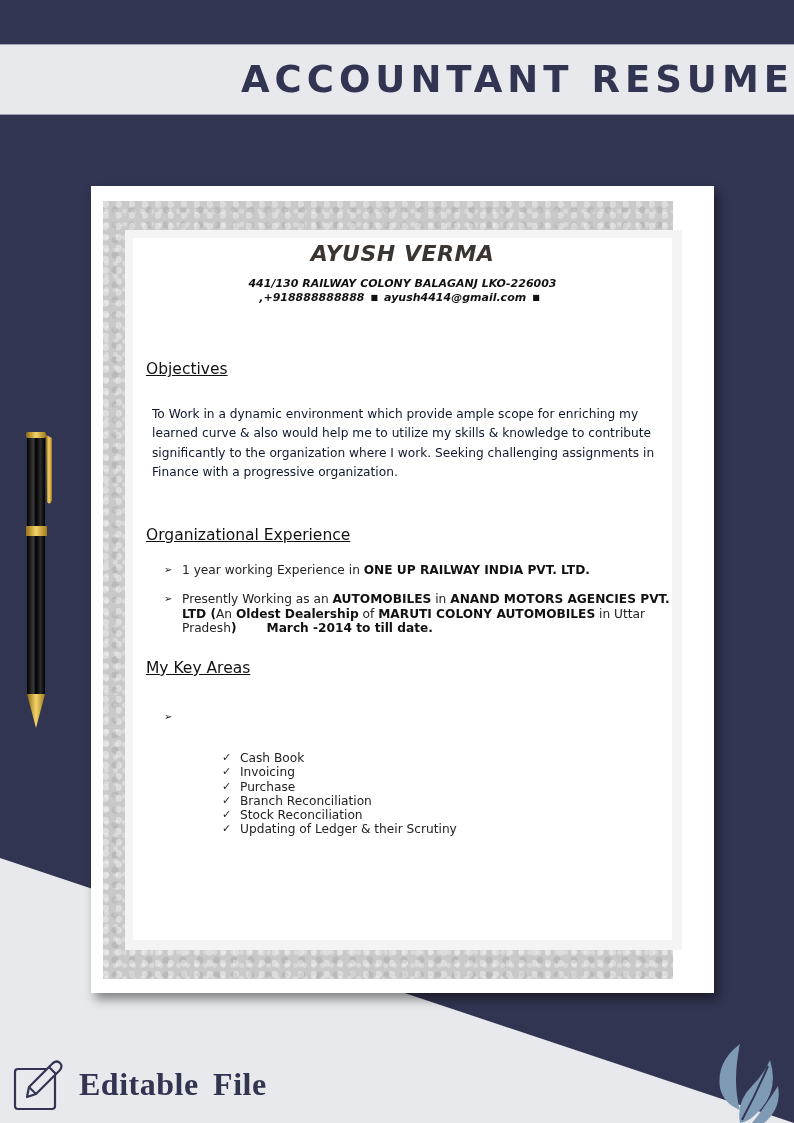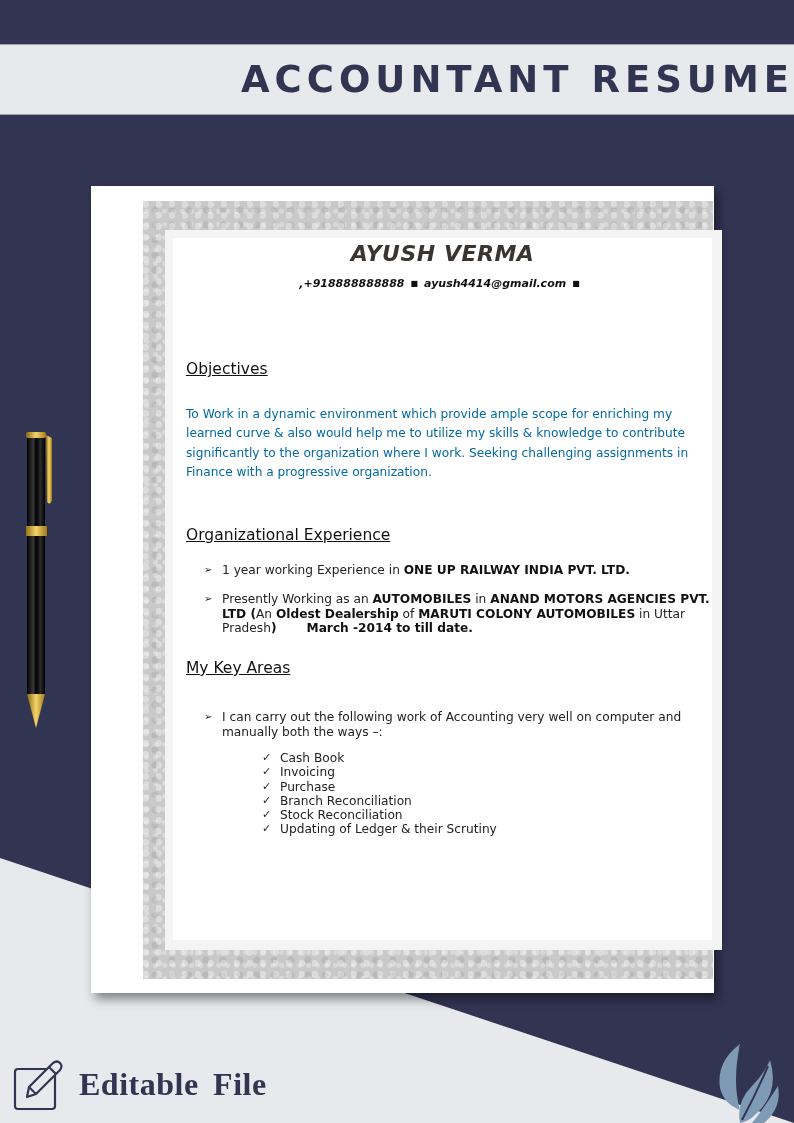--- a/index.html
+++ b/index.html
@@ -32,21 +32,20 @@
     box-shadow: 4px 6px 10px rgba(0,0,0,0.45);
   }
   .frame {
     position: absolute; left: 12px; top: 15px; width: 570px; height: 778px;
     background: #c9c9c9;
     background-image:
       radial-gradient(circle at 20% 30%, rgba(255,255,255,0.35) 0 3px, transparent 4px),
       radial-gradient(circle at 70% 60%, rgba(150,150,150,0.3) 0 3px, transparent 4px),
       radial-gradient(circle at 40% 80%, rgba(255,255,255,0.3) 0 2px, transparent 3px);
     background-size: 13px 11px, 17px 15px, 9px 13px;
-    margin-left: 40px;
   }
   .frame-inner {
     position: absolute; left: 22px; top: 29px; width: 557px; height: 720px;
     background: #f4f4f4;
   }
   .content {
     position: absolute; left: 8px; top: 8px; width: 539px; height: 702px;
     background: #ffffff; color: #111;
   }
   .name {
@@ -57,22 +56,22 @@
   .addr {
     position: absolute; left: 0; top: 39px; width: 100%; text-align: center;
     font-size: 11px; font-weight: bold; font-style: italic; line-height: 14px;
   }
   .sq { font-size: 8px; margin: 0 6px; vertical-align: 1px; font-style: normal; }
   .h {
     position: absolute; left: 13px; font-size: 15.5px; font-weight: normal;
     text-decoration: underline; color: #111;
   }
   .para {
-    position: absolute; left: 13px; width: 520px; font-size: 12.2px; line-height: 19.3px;
-    color: #0369a1;
+    position: absolute; left: 19px; width: 520px; font-size: 12.2px; line-height: 19.3px;
+    color: #0f172a;
   }
   .bullet {
     position: absolute; left: 31px; width: 490px; font-size: 12.2px; line-height: 14.5px;
     color: #222; padding-left: 18px;
   }
   .bullet .arrow { position: absolute; left: 0; top: 0; font-size: 10px; }
   .bullet b { color: #111; }
   .checks { position: absolute; left: 89px; top: 513px; font-size: 12.2px; line-height: 14.3px; color: #222; }
   .check-item { padding-left: 18px; position: relative; }
   .check-item .ck { position: absolute; left: 0; top: 0; font-size: 11px; }
@@ -117,20 +116,21 @@
   <rect x="1" y="106" width="18" height="158" fill="url(#black)"></rect>
   <path d="M1 264 L19 264 L10 298 Z" fill="url(#gold)"></path>
 </svg>
 
 <div class="page">
   <div class="frame">
     <div class="frame-inner">
       <div class="content">
         <div class="name">AYUSH VERMA</div>
         <div class="addr">
+          <div>441/130 RAILWAY COLONY BALAGANJ LKO-226003</div>
           <div>
             <span>,+918888888888</span><span class="sq">■</span><span>ayush4414@gmail.com</span><span class="sq">■</span>
           </div>
         </div>
 
         <div class="h" style="top:122px">Objectives</div>
         <div class="para" style="top:167px">To Work in a dynamic environment which provide ample scope for enriching my learned curve  &amp; also would help me to utilize my skills &amp;  knowledge  to contribute significantly  to the organization where I work. Seeking challenging assignments in Finance with a progressive organization.</div>
 
         <div class="h" style="top:288px">Organizational Experience</div>
         <div class="bullet" style="top:325px">
@@ -138,21 +138,20 @@
           <span>1 year working Experience in </span><b>ONE UP RAILWAY INDIA PVT. LTD.</b>
         </div>
         <div class="bullet" style="top:354px">
           <span class="arrow">➢</span>
           <span>Presently Working as an </span><b>AUTOMOBILES</b><span> in </span><b>ANAND MOTORS AGENCIES PVT. LTD (</b><span>An </span><b>Oldest Dealership</b><span> of </span><b>MARUTI COLONY AUTOMOBILES</b><span> in Uttar Pradesh</span><b>)</b><b style="margin-left:30px">March -2014 to till date.</b>
         </div>
 
         <div class="h" style="top:421px">My Key Areas</div>
         <div class="bullet" style="top:472px">
           <span class="arrow">➢</span>
-          <span>I can carry out the following work of Accounting very well on computer and manually both the ways  –:</span>
         </div>
         <div class="checks">
           <div class="check-item"><span class="ck">✓</span><span>Cash Book</span></div>
           <div class="check-item"><span class="ck">✓</span><span>Invoicing</span></div>
           <div class="check-item"><span class="ck">✓</span><span>Purchase</span></div>
           <div class="check-item"><span class="ck">✓</span><span>Branch Reconciliation</span></div>
           <div class="check-item"><span class="ck">✓</span><span>Stock Reconciliation</span></div>
           <div class="check-item"><span class="ck">✓</span><span>Updating of Ledger &amp; their Scrutiny</span></div>
         </div>
       </div>

